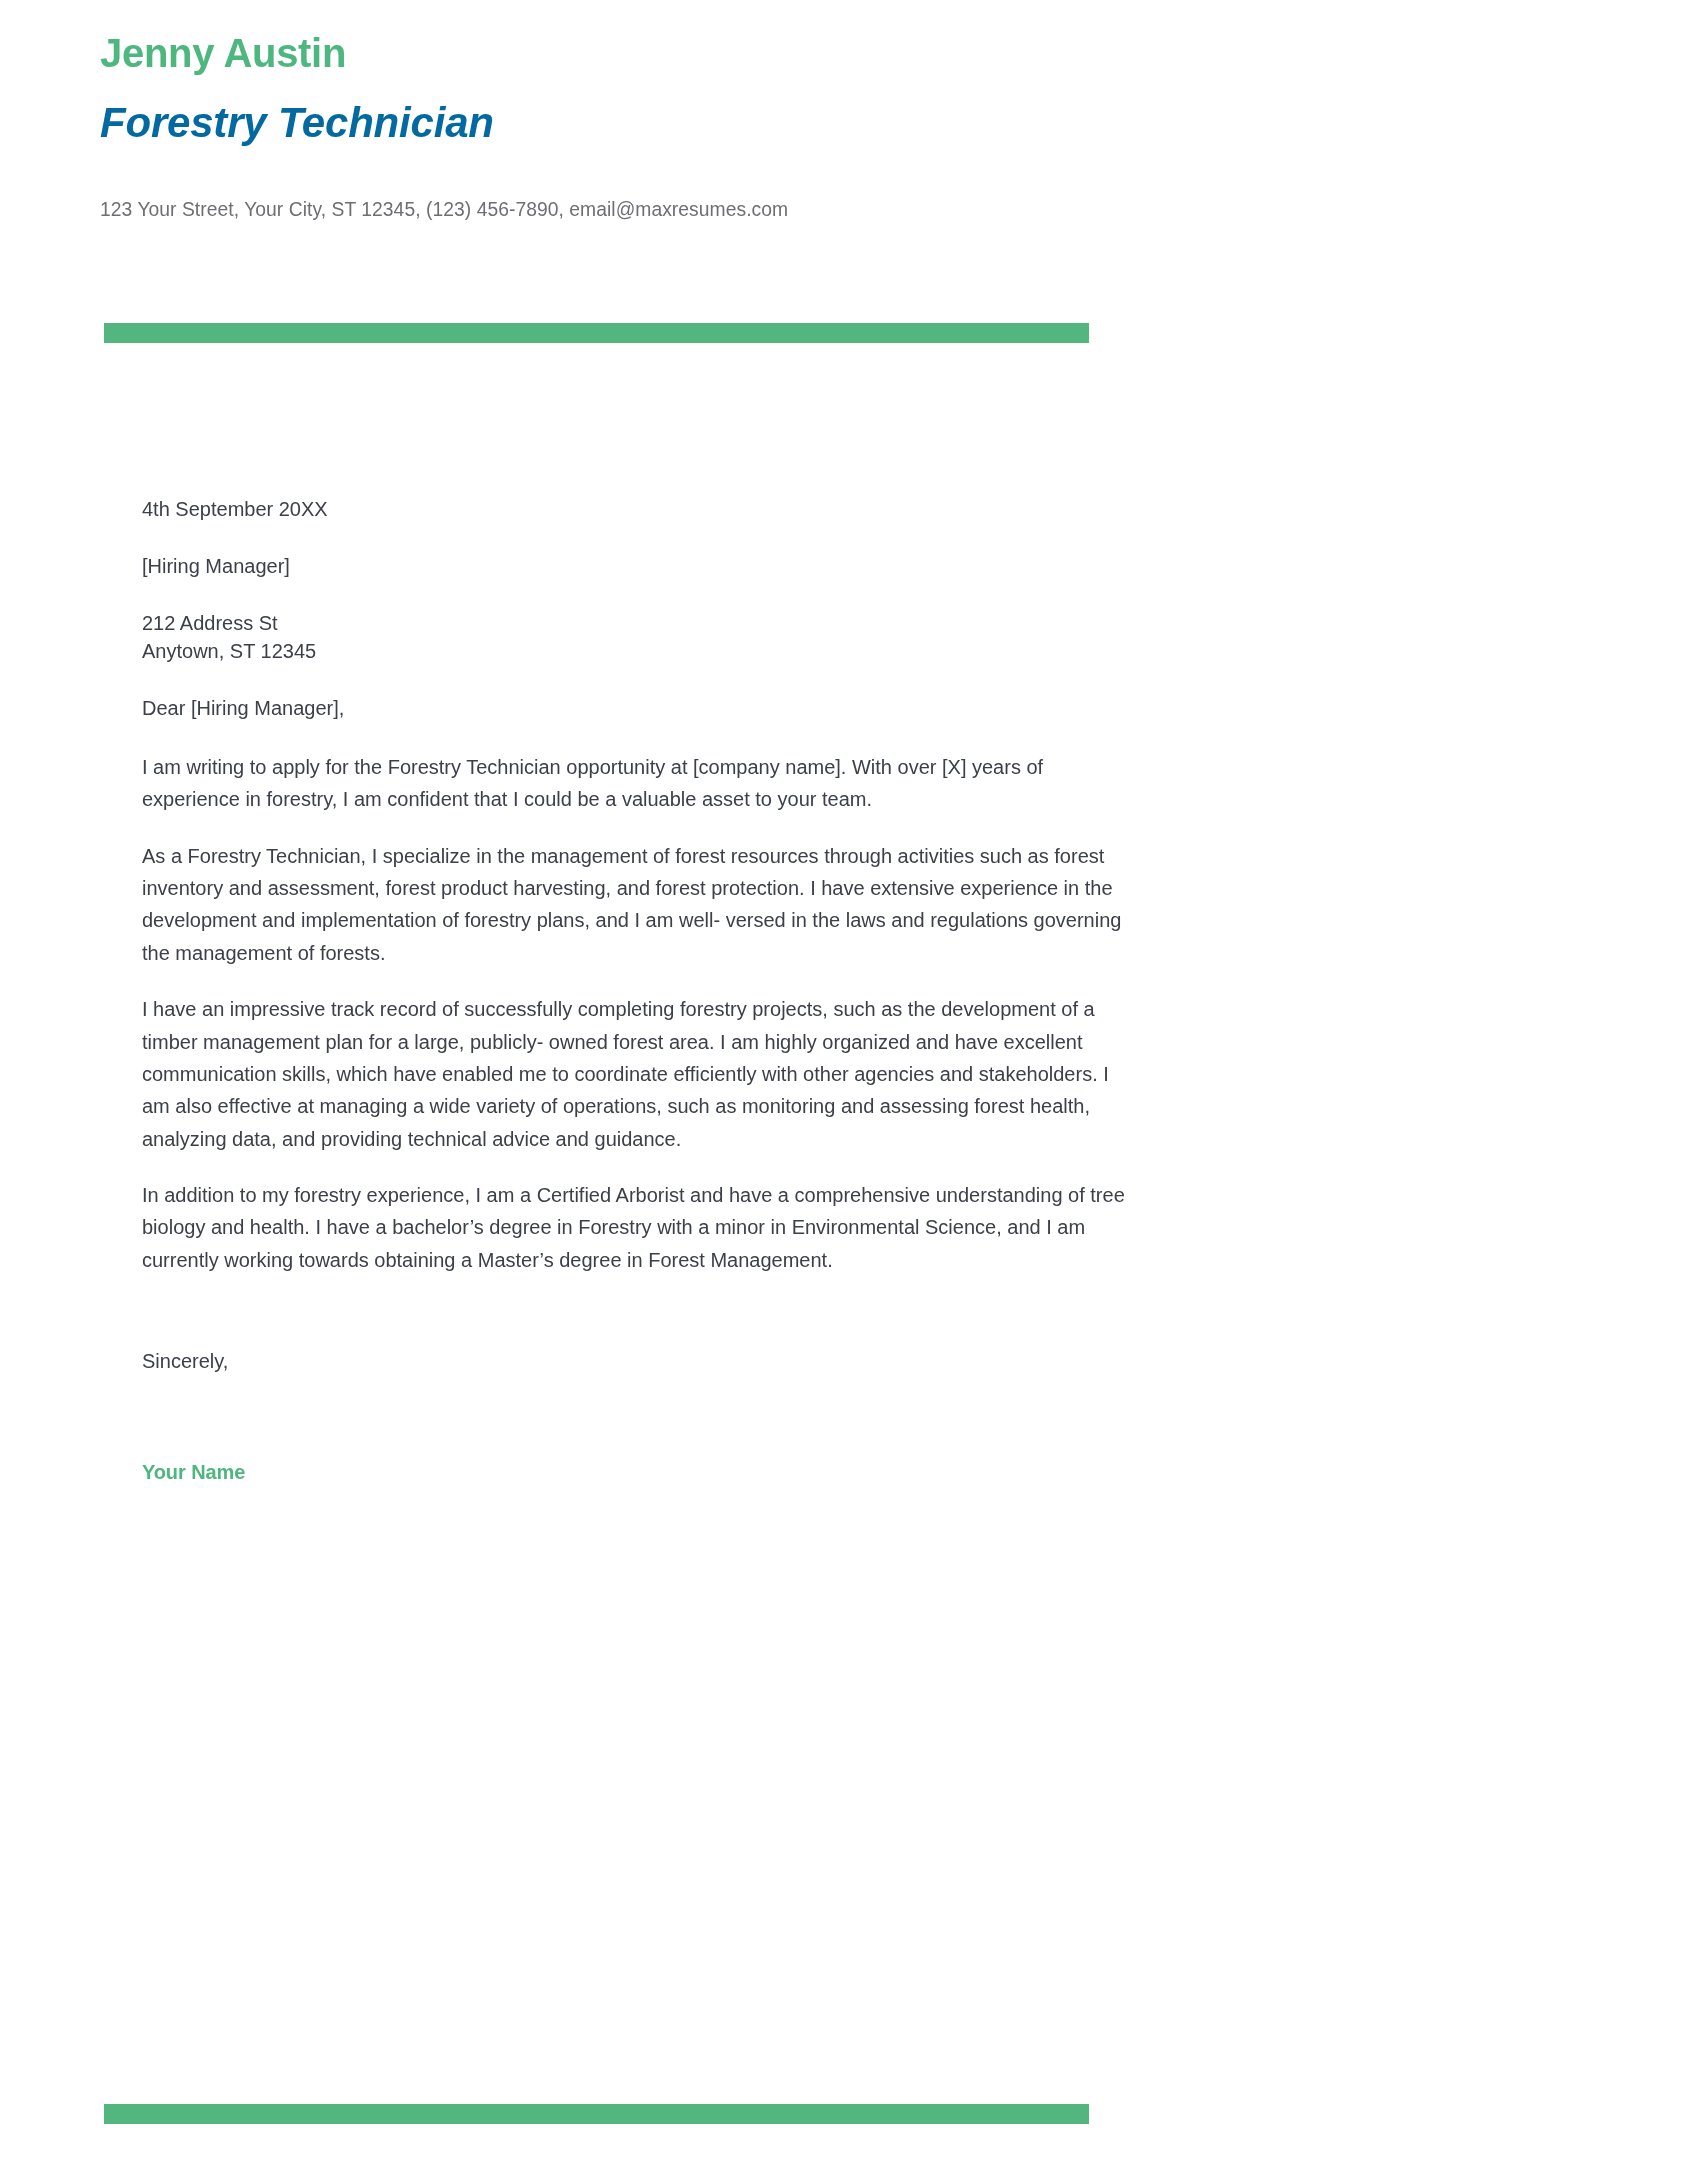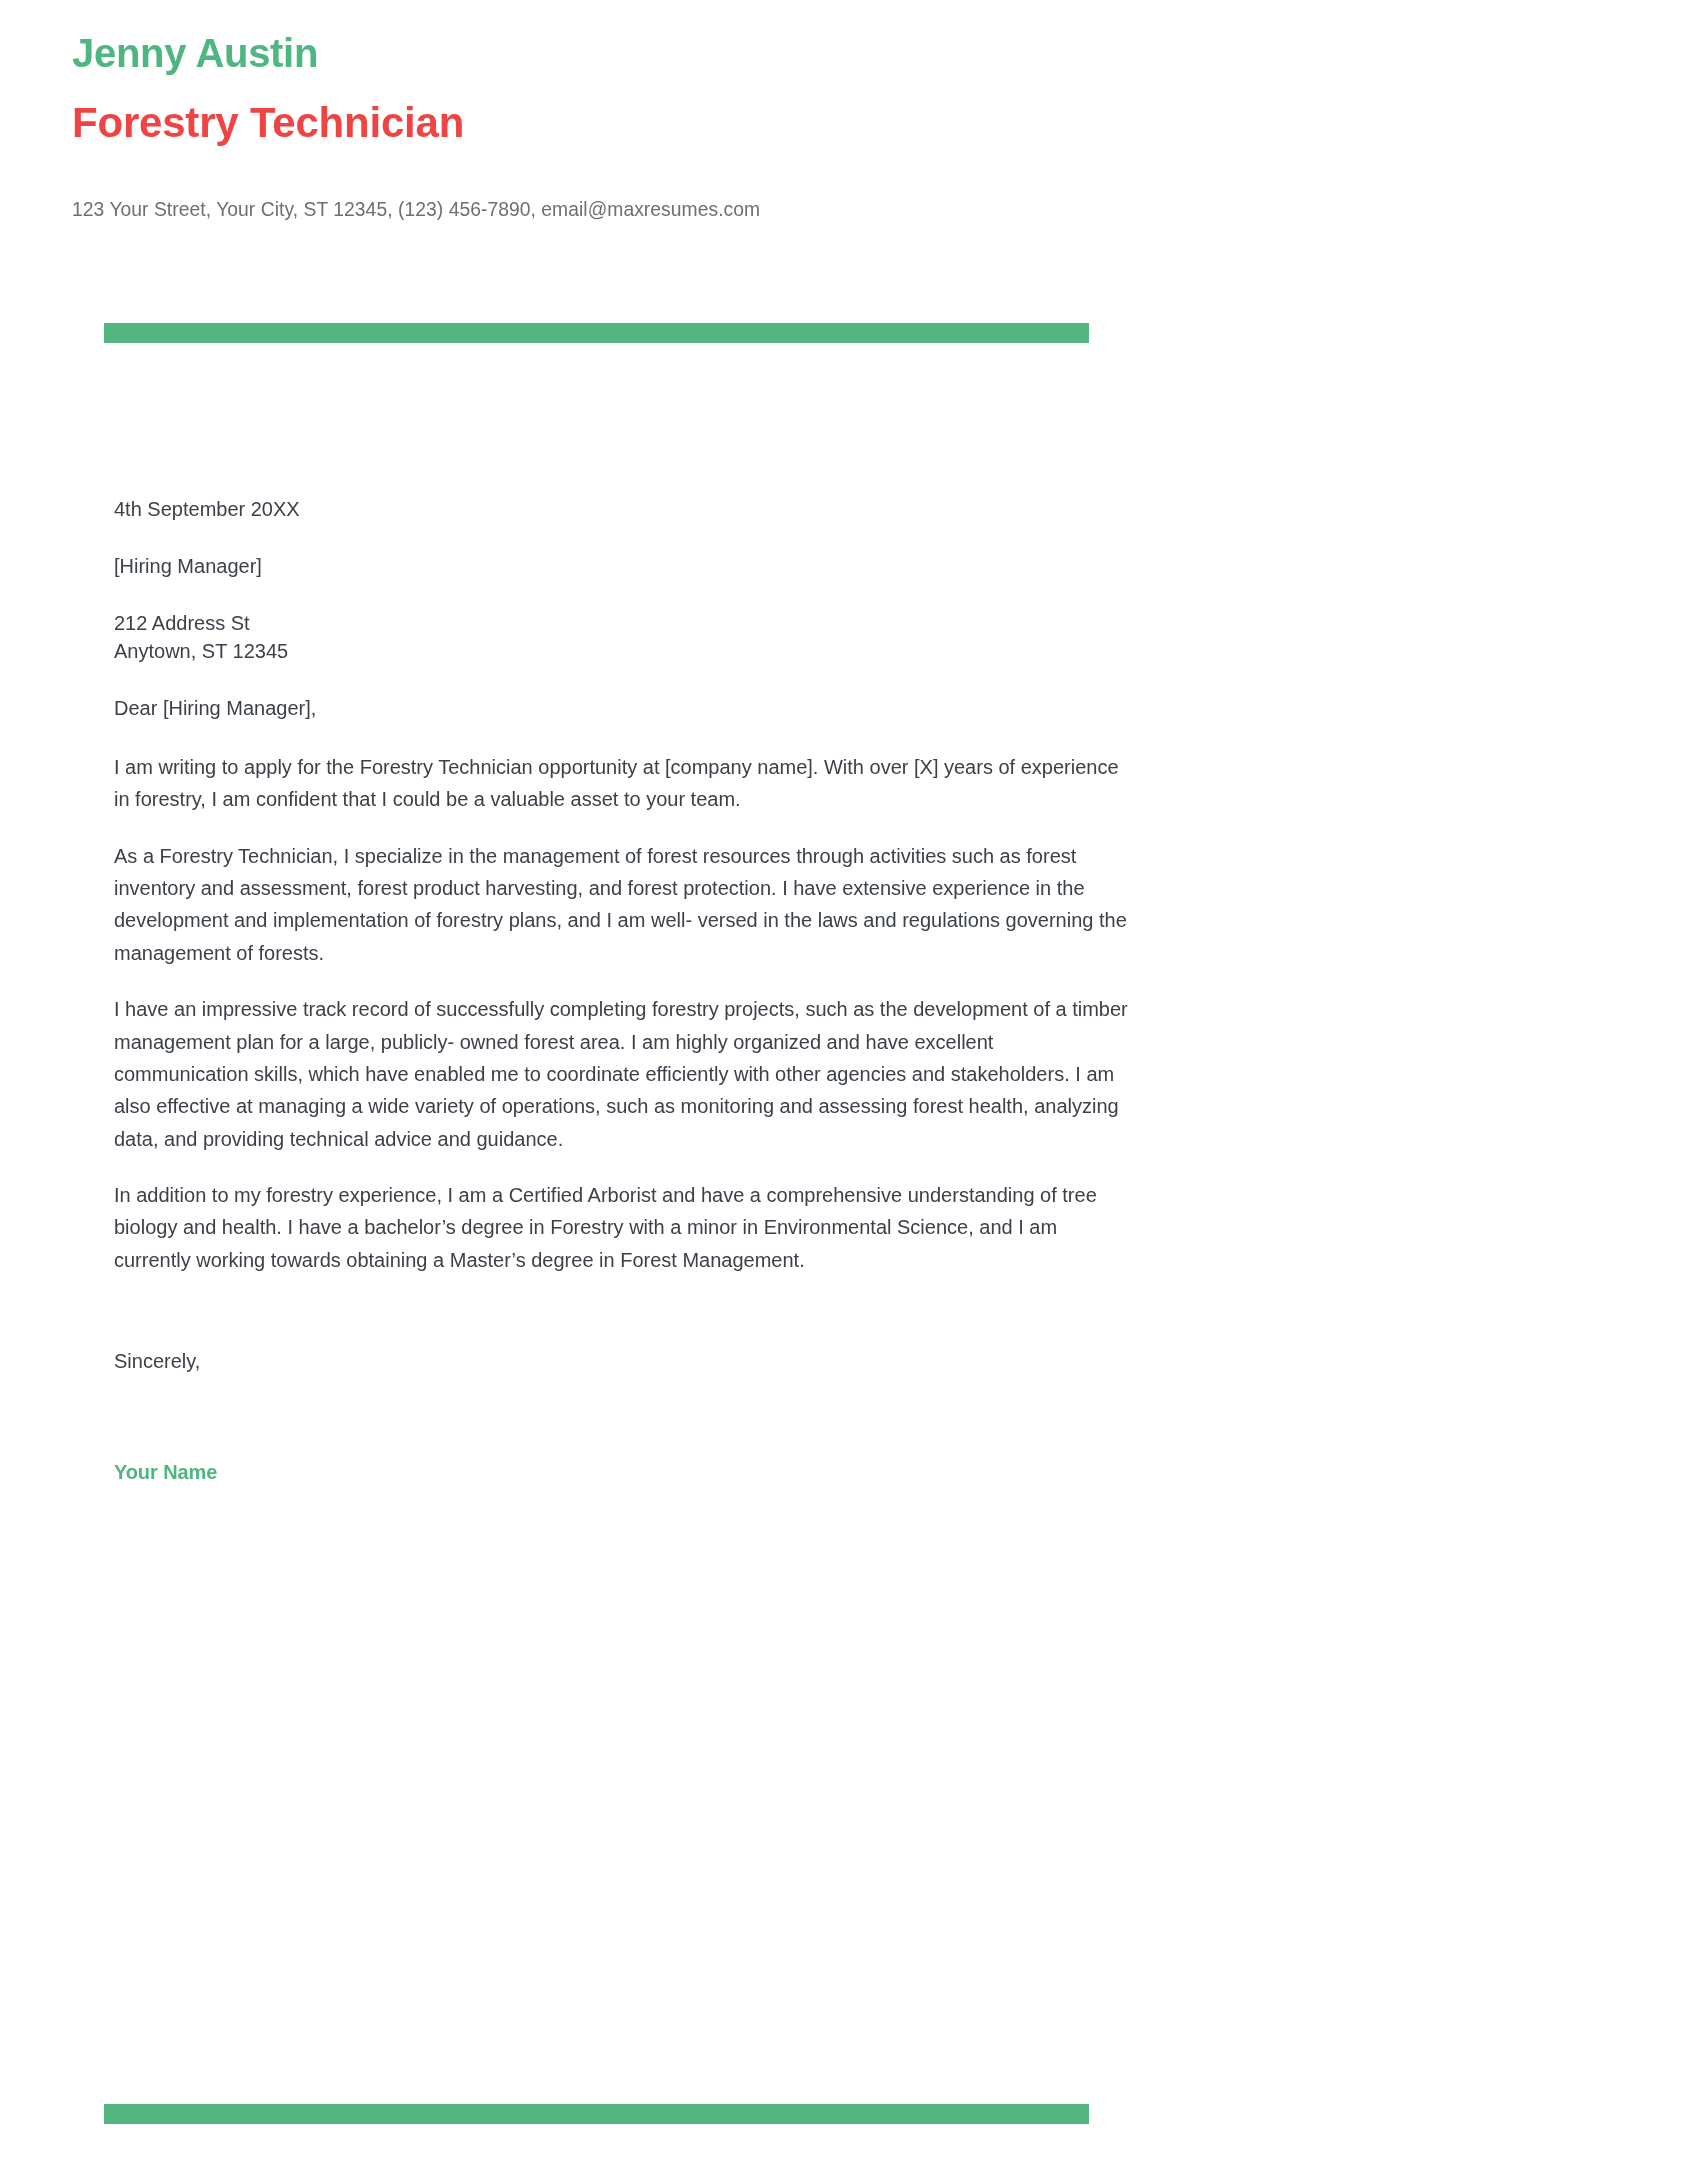--- a/index.html
+++ b/index.html
@@ -25,21 +25,21 @@
   .sheet {
     position: absolute;
     left: 0;
     top: 0;
     width: 1198px;
     height: 2178px;
     background: #ffffff;
   }
 
   .inner {
-    padding-left: 72px;
+    padding-left: 100px;
     padding-right: 109px;
   }
 
   
   .header {
     padding-top: 22px;
   }
 
   .applicant-name {
     font-size: 40px;
@@ -47,25 +47,26 @@
     color: #4eb67f;
     letter-spacing: -0.3px;
     line-height: 1.15;
     margin: 0;
     padding-top: 8px;
   }
 
   .job-title {
     font-size: 42px;
     font-weight: bold;
-    color: #ef4444;
+    color: #0369a1;
     letter-spacing: -0.2px;
     line-height: 1.2;
     margin: 0;
     padding-top: 22px;
+    font-style: italic;
   }
 
   .contact-line {
     font-size: 19.3px;
     color: #6e6e73;
     line-height: 1.4;
     margin: 0;
     padding-top: 48px;
     letter-spacing: 0.05px;
   }

